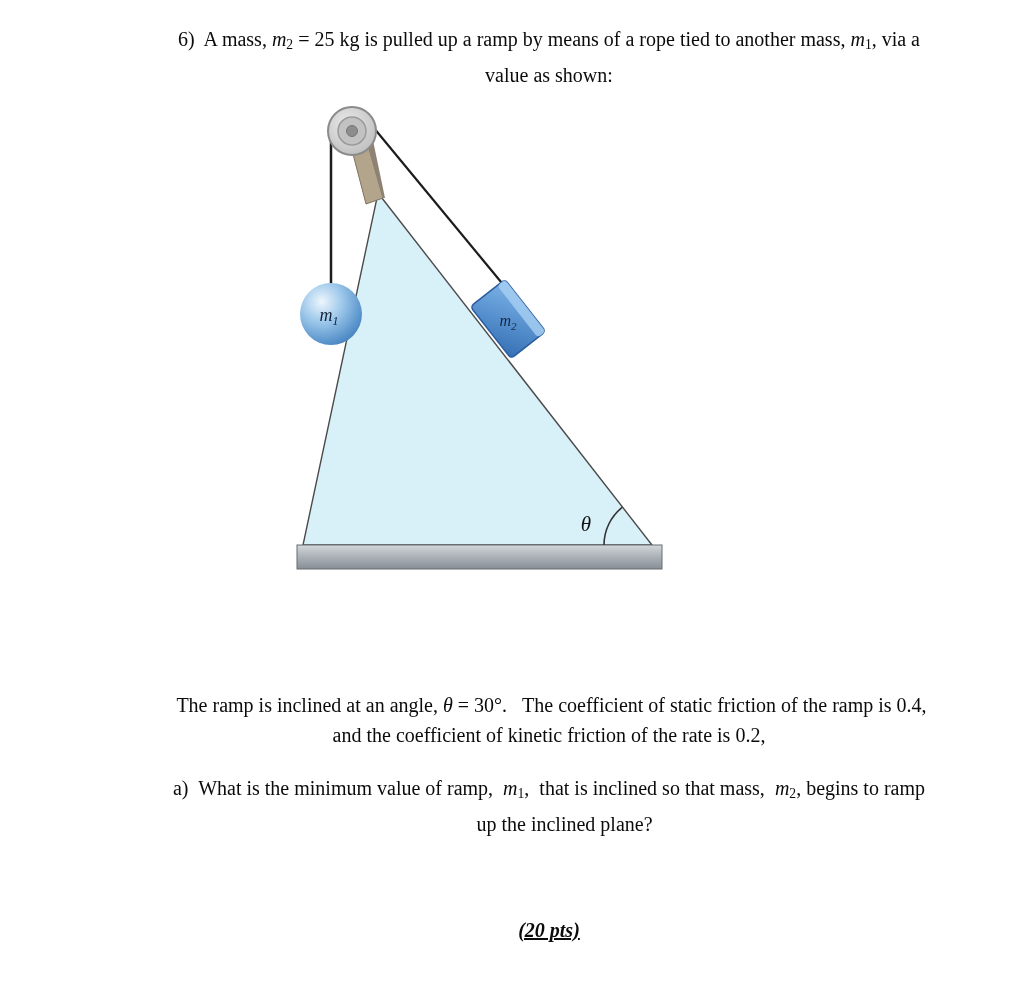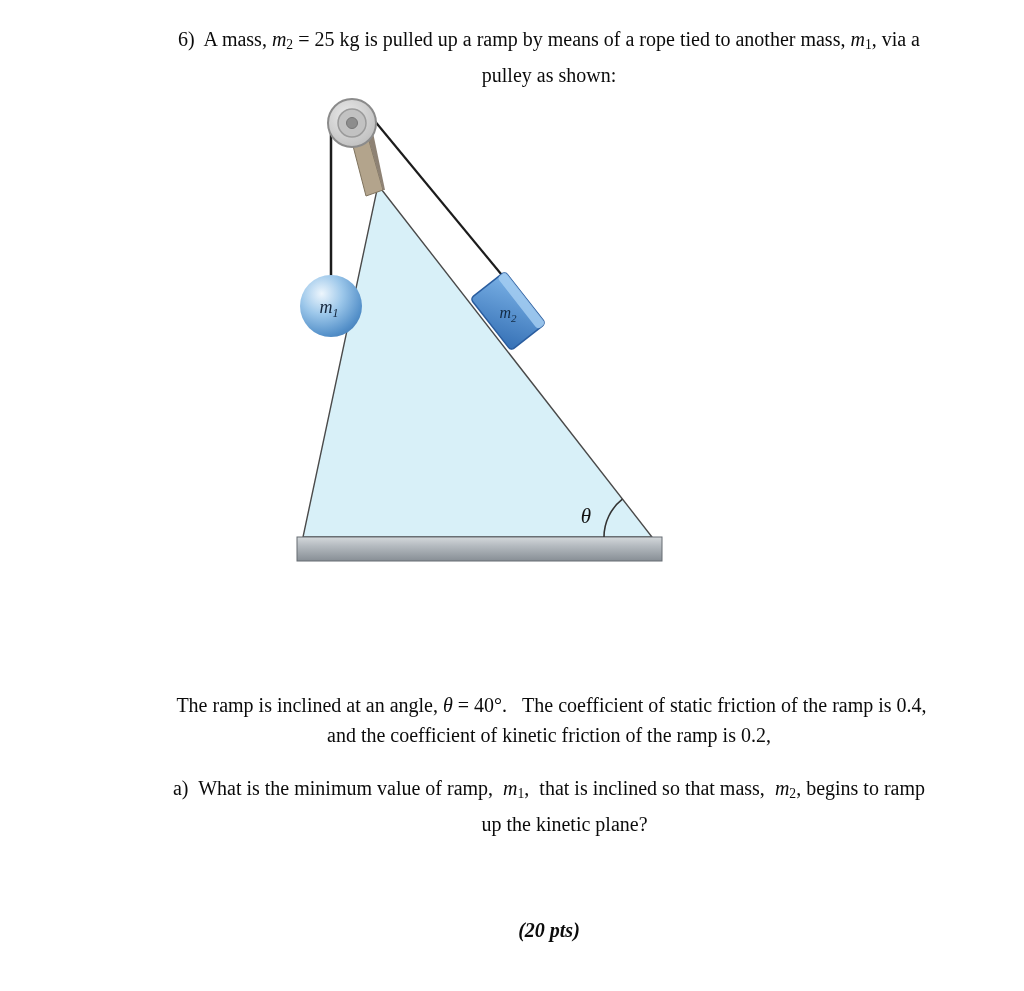--- a/index.html
+++ b/index.html
@@ -16,33 +16,33 @@
     font-size:20px;line-height:30px;
     white-space:pre-wrap;
     text-align:center;
   }
   .intro{top:12px;}
   .ramp-info{top:678px;}
   .part-a{top:761px;padding-left:31px;text-indent:-31px;width:929px;}
   .part-b{top:843px;padding-left:31px;text-indent:-31px;width:929px;}
   .points{top:903px;}
   .it{font-style:italic;}
-  .bd{font-weight:bold;}
+  .bd{font-weight:bold;text-decoration:underline;}
   .sub{font-size:0.68em;vertical-align:-0.22em;}
   .sup{font-size:0.68em;vertical-align:0.5em;}
   .sm{font-size:0.68em;}
-  .diagram-wrap{position:absolute;left:278px;top:76px;width:440px;height:510px;text-align:right;}
+  .diagram-wrap{position:absolute;left:278px;top:84px;width:440px;height:510px;text-align:right;}
   svg text{font-family:"Liberation Serif","DejaVu Serif",serif;}
 </style>
 </head>
 <body>
 
 <div class="page">
 
-  <p class="para intro"><span>6)  A mass, </span><span class="it">m</span><span class="sub">2</span><span> = 25 kg is pulled up a ramp by means of a rope tied to another mass, </span><span class="it">m</span><span class="sub">1</span><span>, via a</span><br><span>pulley as shown:</span></p>
+  <p class="para intro"><span>6)  A mass, </span><span class="it">m</span><span class="sub">2</span><span> = 25 kg is pulled up a ramp by means of a rope tied to another mass, </span><span class="it">m</span><span class="sub">1</span><span>, via a</span><br><span>value as shown:</span></p>
 
   <div class="diagram-wrap">
     <svg viewBox="278 84 440 510" width="440" height="510">
       <defs>
         <linearGradient id="groundGrad" x1="0" y1="0" x2="0" y2="1">
           <stop offset="0" stop-color="#d4d8db"></stop>
           <stop offset="0.35" stop-color="#b6bcc1"></stop>
           <stop offset="1" stop-color="#878e95"></stop>
         </linearGradient>
         <radialGradient id="ballGrad" cx="0.35" cy="0.3" r="0.85">
@@ -82,20 +82,20 @@
         <rect x="-33" y="-22" width="66" height="44" rx="4" fill="url(#blockGrad)" stroke="#2a5d9f" stroke-width="1.5"></rect>
         <rect x="-33" y="-22" width="66" height="10" rx="4" fill="#a8d0f2" opacity="0.8"></rect>
         <text transform="rotate(-52)" x="0" y="7" font-size="16" font-style="italic" fill="#122a44" text-anchor="middle"><tspan>m</tspan><tspan dy="3.5" font-size="11">2</tspan></text>
       </g>
 
       <path d="M 604 545 A 48 48 0 0 1 622.4 507.2" fill="none" stroke="#333333" stroke-width="1.6"></path>
       <text x="586" y="531" font-size="21" font-style="italic" fill="#111111" text-anchor="middle">θ</text>
     </svg>
   </div>
 
-  <p class="para ramp-info"><span> The ramp is inclined at an angle, </span><span class="it">θ</span><span> = 40°.   The coefficient of static friction of the ramp is 0.4,</span><br><span>and the coefficient of kinetic friction of the ramp is 0.2,</span></p>
+  <p class="para ramp-info"><span> The ramp is inclined at an angle, </span><span class="it">θ</span><span> = 30°.   The coefficient of static friction of the ramp is 0.4,</span><br><span>and the coefficient of kinetic friction of the rate is 0.2,</span></p>
 
-  <p class="para part-a"><span>a)  What is the minimum value of ramp,  </span><span class="it">m</span><span class="sub">1</span><span>,  that is inclined so that mass,  </span><span class="it">m</span><span class="sub">2</span><span>, begins to ramp</span><br><span>up the kinetic plane?</span></p>
+  <p class="para part-a"><span>a)  What is the minimum value of ramp,  </span><span class="it">m</span><span class="sub">1</span><span>,  that is inclined so that mass,  </span><span class="it">m</span><span class="sub">2</span><span>, begins to ramp</span><br><span>up the inclined plane?</span></p>
 
 
   <p class="para points"><span class="it bd">(20 pts)</span></p>
 
 </div>
 
 </body></html>

